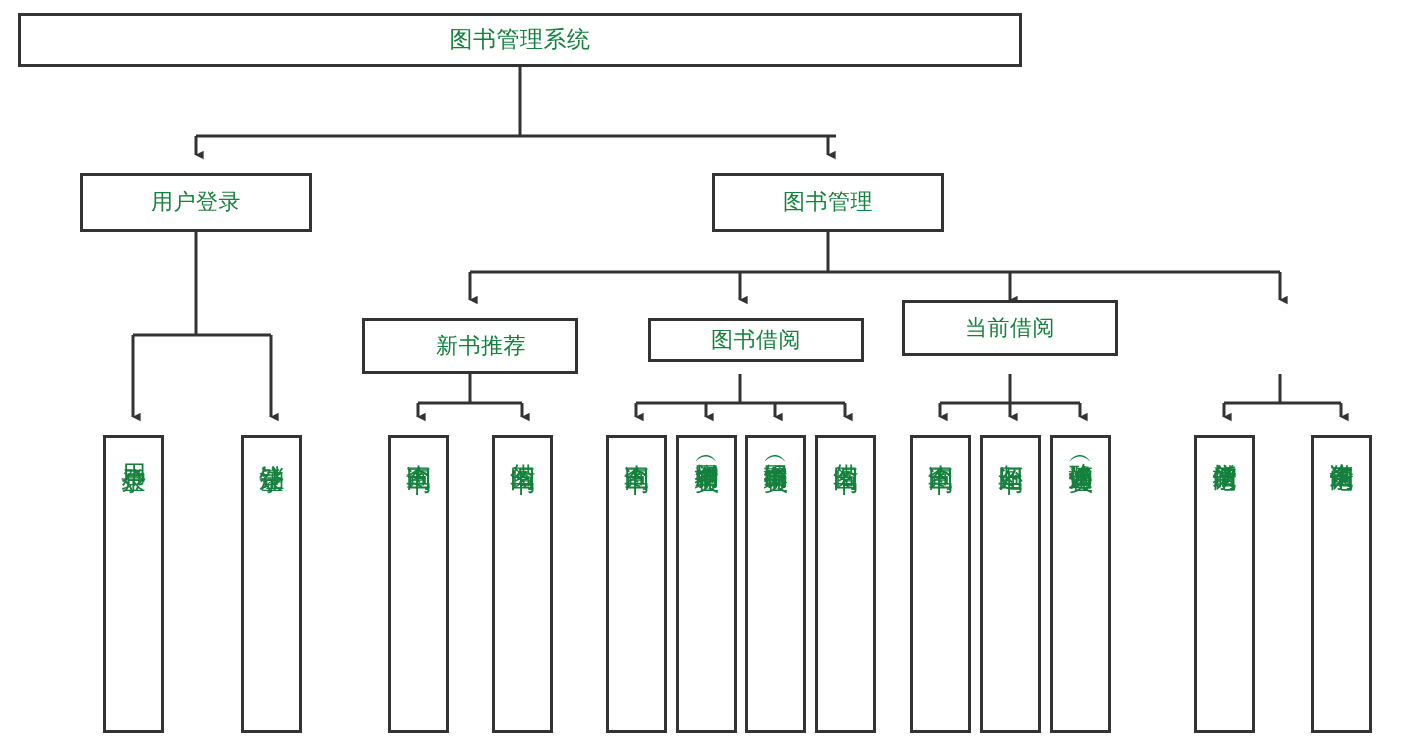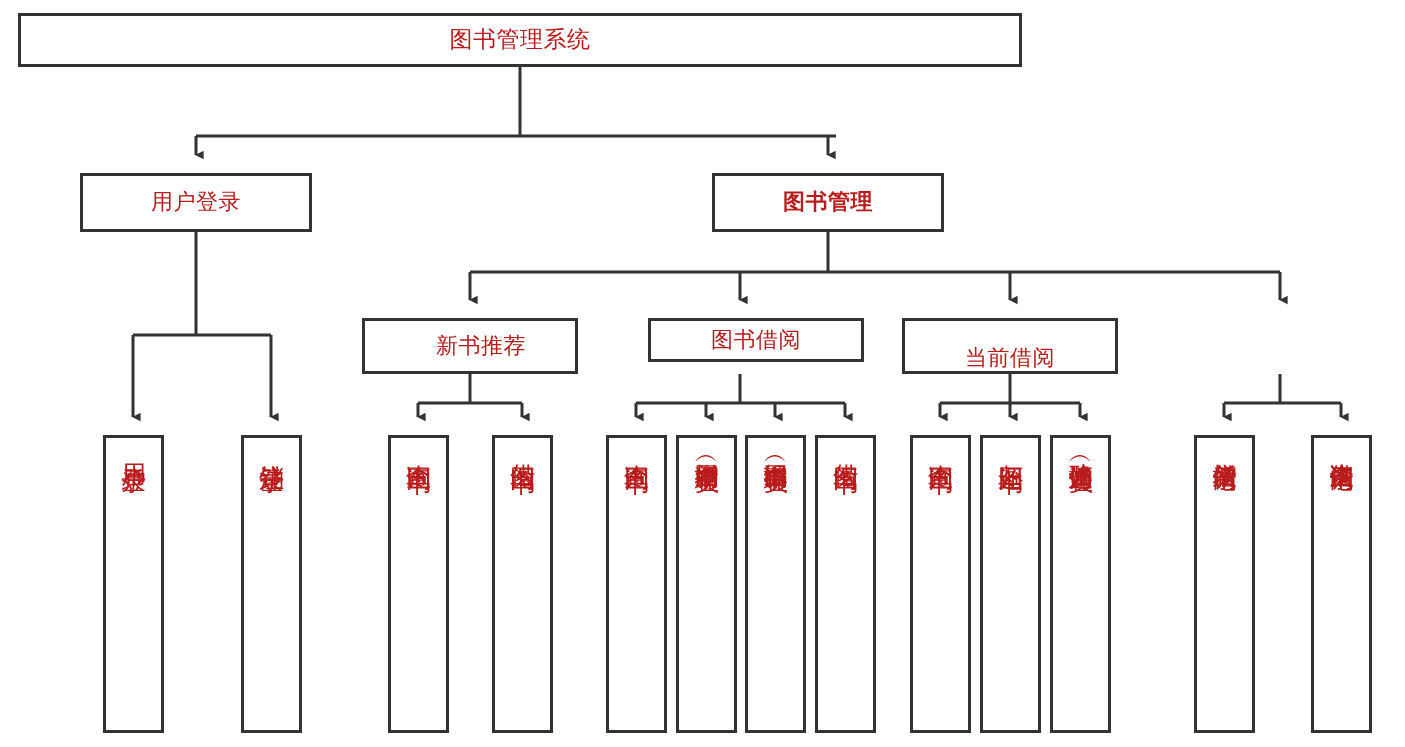--- a/index.html
+++ b/index.html
@@ -35,21 +35,21 @@
     color: #2b2b2b;
     z-index: 2;
   }
   .node.root {
     border-width: 3px;
   }
   .node-label {
     display: block;
     text-align: center;
     line-height: 1.12;
-    color: #b91c1c;
+    color: #15803d;
     white-space: nowrap;
   }
   
   .node.horiz .node-label {
     font-size: 22px;
     letter-spacing: 0.5px;
   }
   .node.root .node-label {
     font-size: 23px;
   }
@@ -139,33 +139,33 @@
   </svg>
 
   <div class="node root horiz" style="left:18px; top:13px; width:1004px; height:54px;">
     <span class="node-label">图书管理系统</span>
   </div>
 
   <div class="node horiz" style="left:80px; top:173px; width:232px; height:59px;">
     <span class="node-label">用户登录</span>
   </div>
 
-  <div class="node horiz" style="left:712px; top:173px; width:232px; height:59px;font-weight:bold;">
+  <div class="node horiz" style="left:712px; top:173px; width:232px; height:59px;">
     <span class="node-label">图书管理</span>
   </div>
 
   <div class="node horiz" style="left:362px; top:318px; width:216px; height:56px;padding-left:22px;">
     <span class="node-label">新书推荐</span>
   </div>
 
   <div class="node horiz" style="left:632px; top:318px; width:216px; height:44px;margin-left:16px;">
     <span class="node-label">图书借阅</span>
   </div>
 
-  <div class="node horiz" style="left:902px; top:318px; width:216px; height:56px;align-items:flex-end;">
+  <div class="node horiz" style="left:902px; top:300px; width:216px; height:56px;">
     <span class="node-label">当前借阅</span>
   </div>
 
 
   <div class="node vert" style="left:103px; top:435px; width:61px; height:298px;">
     <span class="node-label">用户登录</span>
   </div>
 
   <div class="node vert" style="left:241px; top:435px; width:61px; height:298px;">
     <span class="node-label">注销登录</span>

